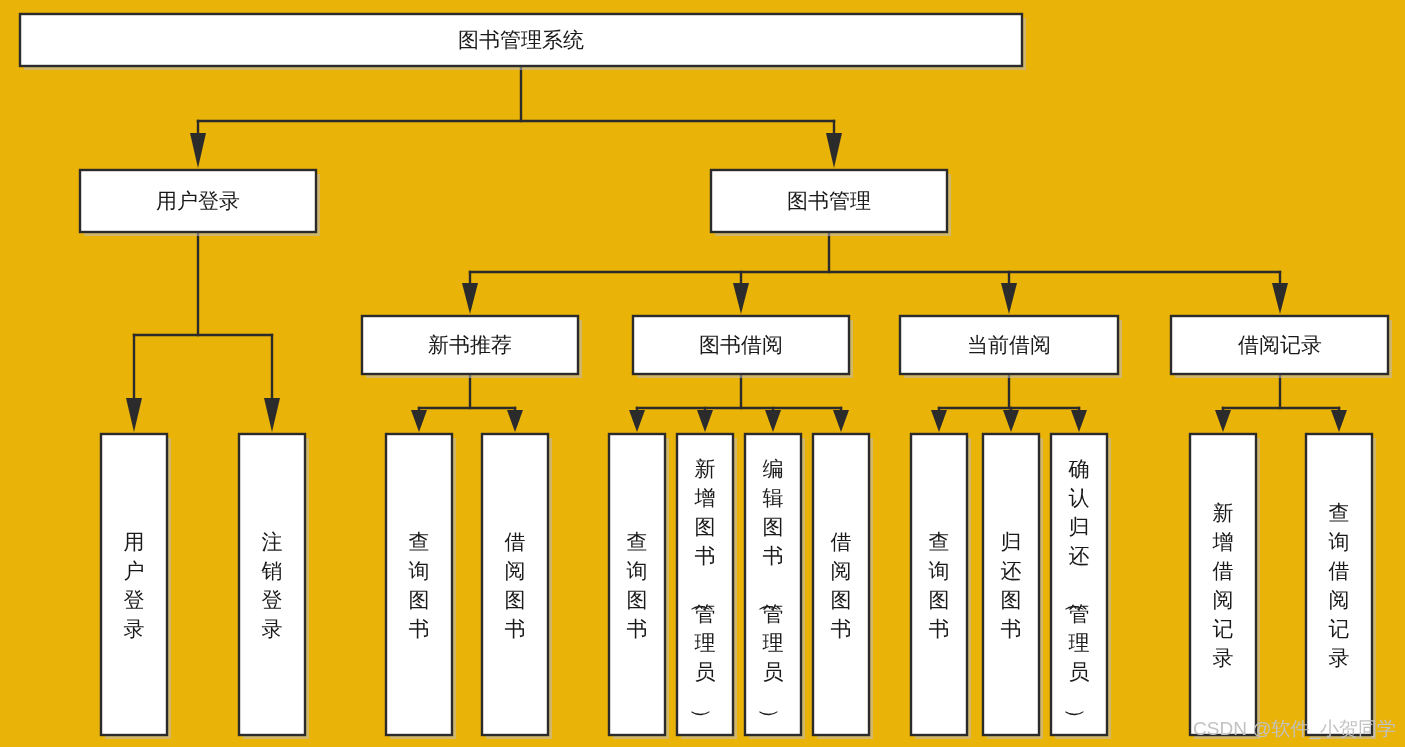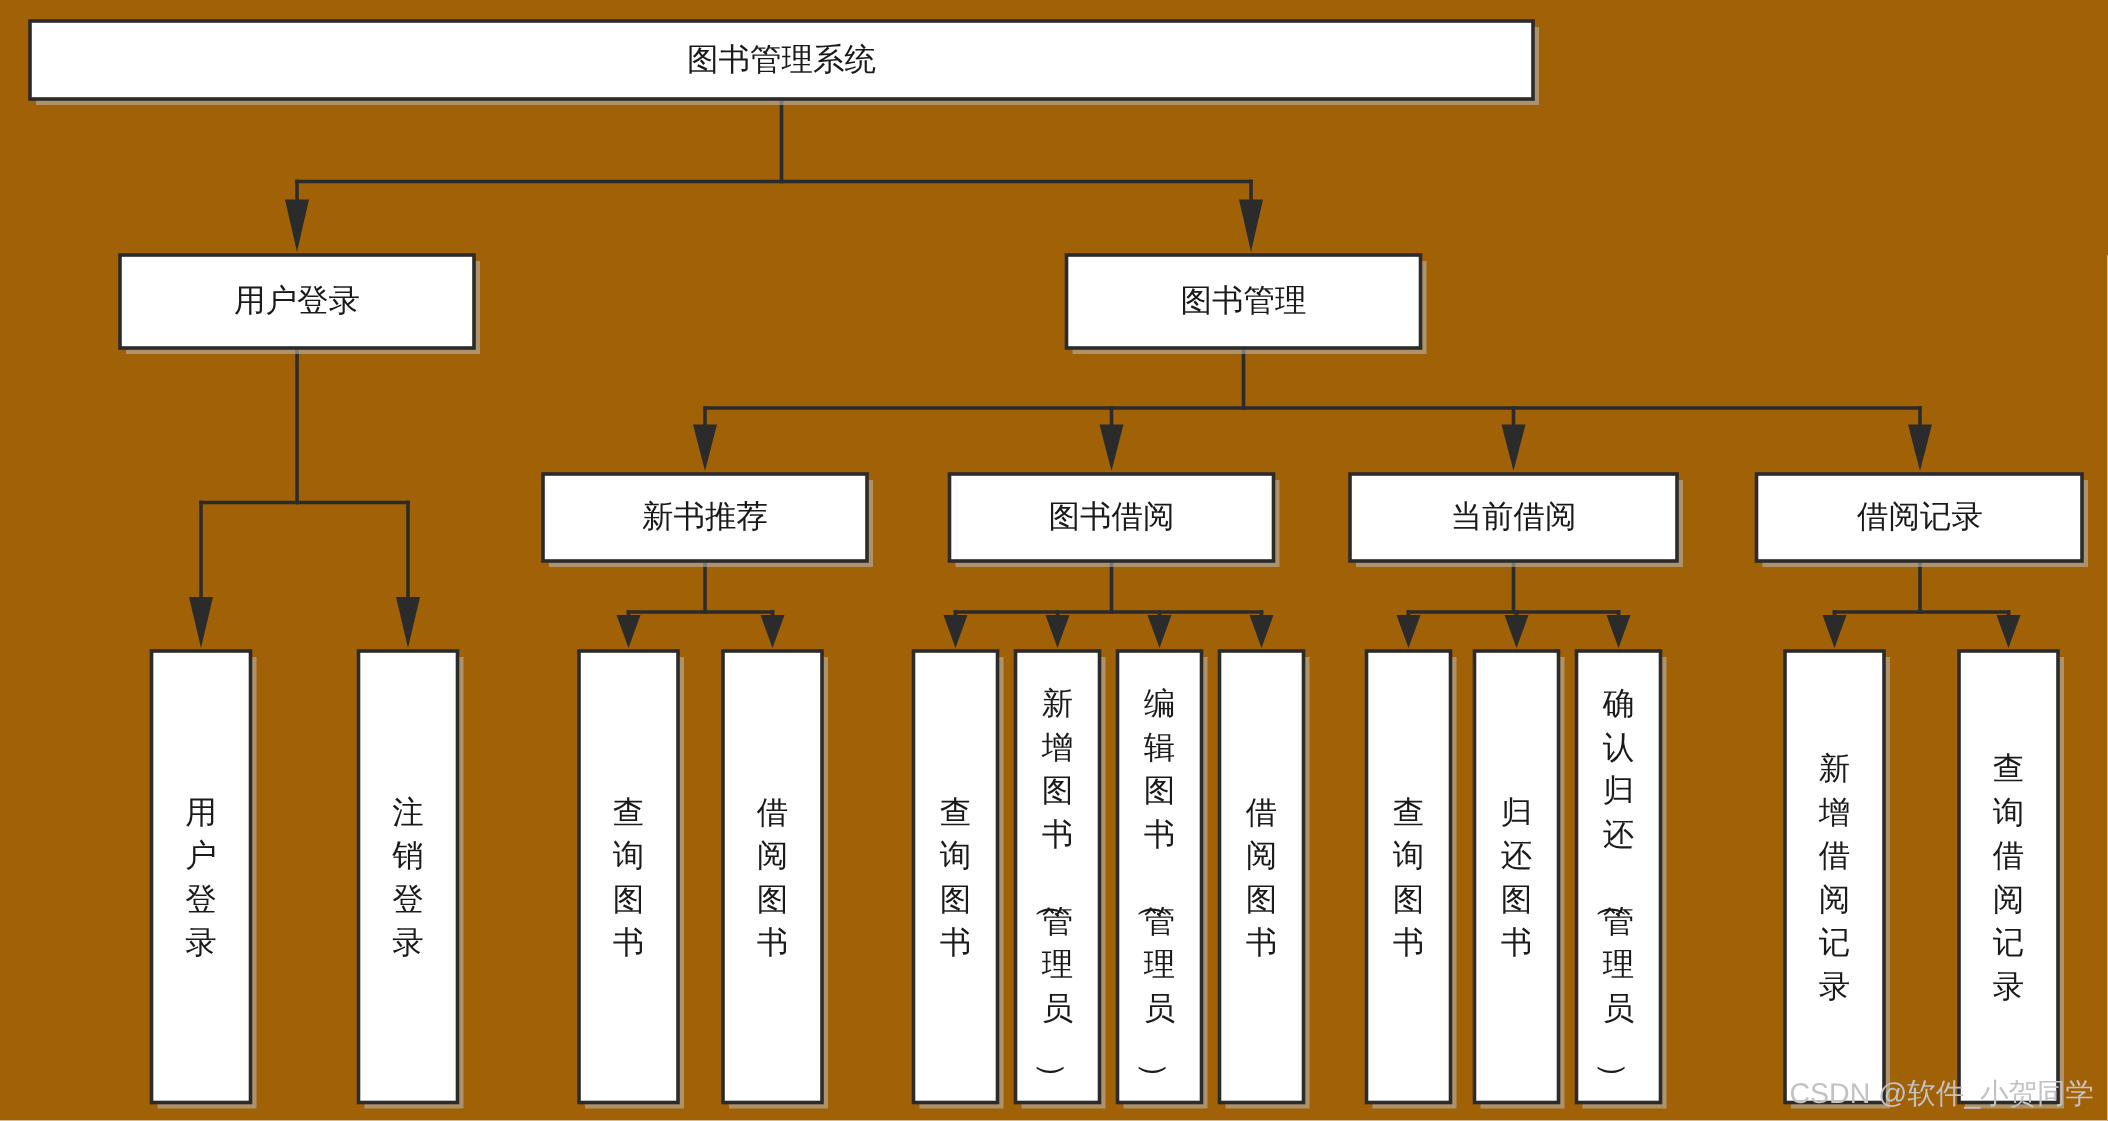--- a/index.html
+++ b/index.html
@@ -10,21 +10,21 @@
   body {
     width: 1405px;
     height: 747px;
     font-family: "Liberation Sans", "DejaVu Sans", sans-serif;
     overflow: hidden;
   }
   #diagram-root {
     position: relative;
     width: 1405px;
     height: 747px;
-    background: #a16207;
+    background: #eab308;
     text-decoration: underline;
   }
   svg.diagram-canvas {
     position: absolute;
     left: 0;
     top: 0;
     width: 1405px;
     height: 747px;
   }
   .node-box {

